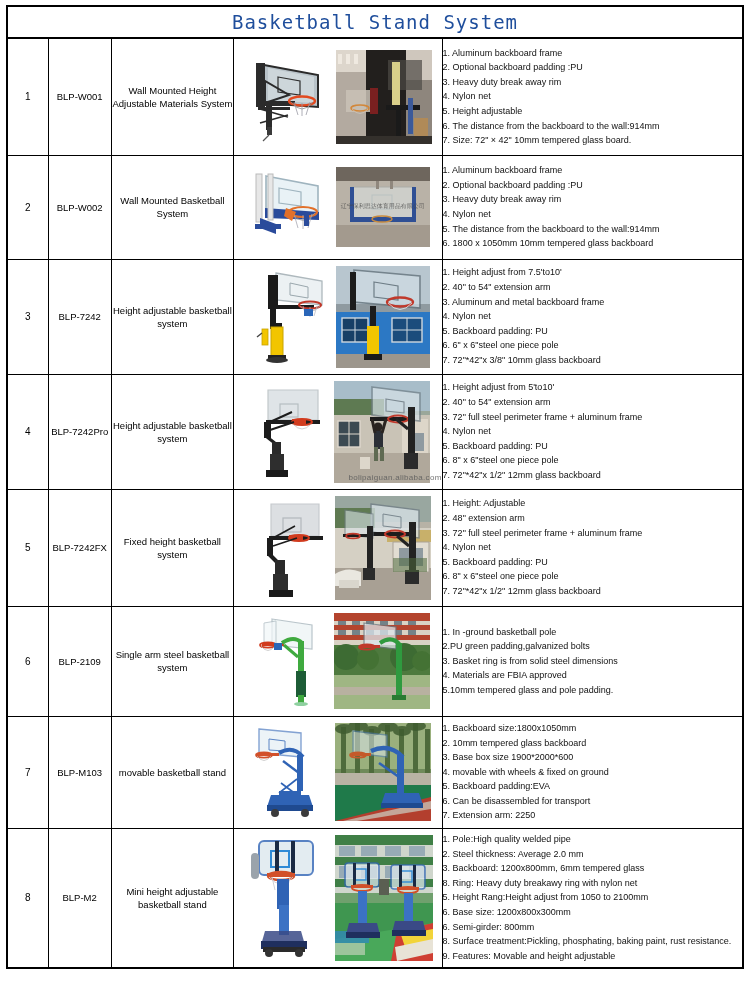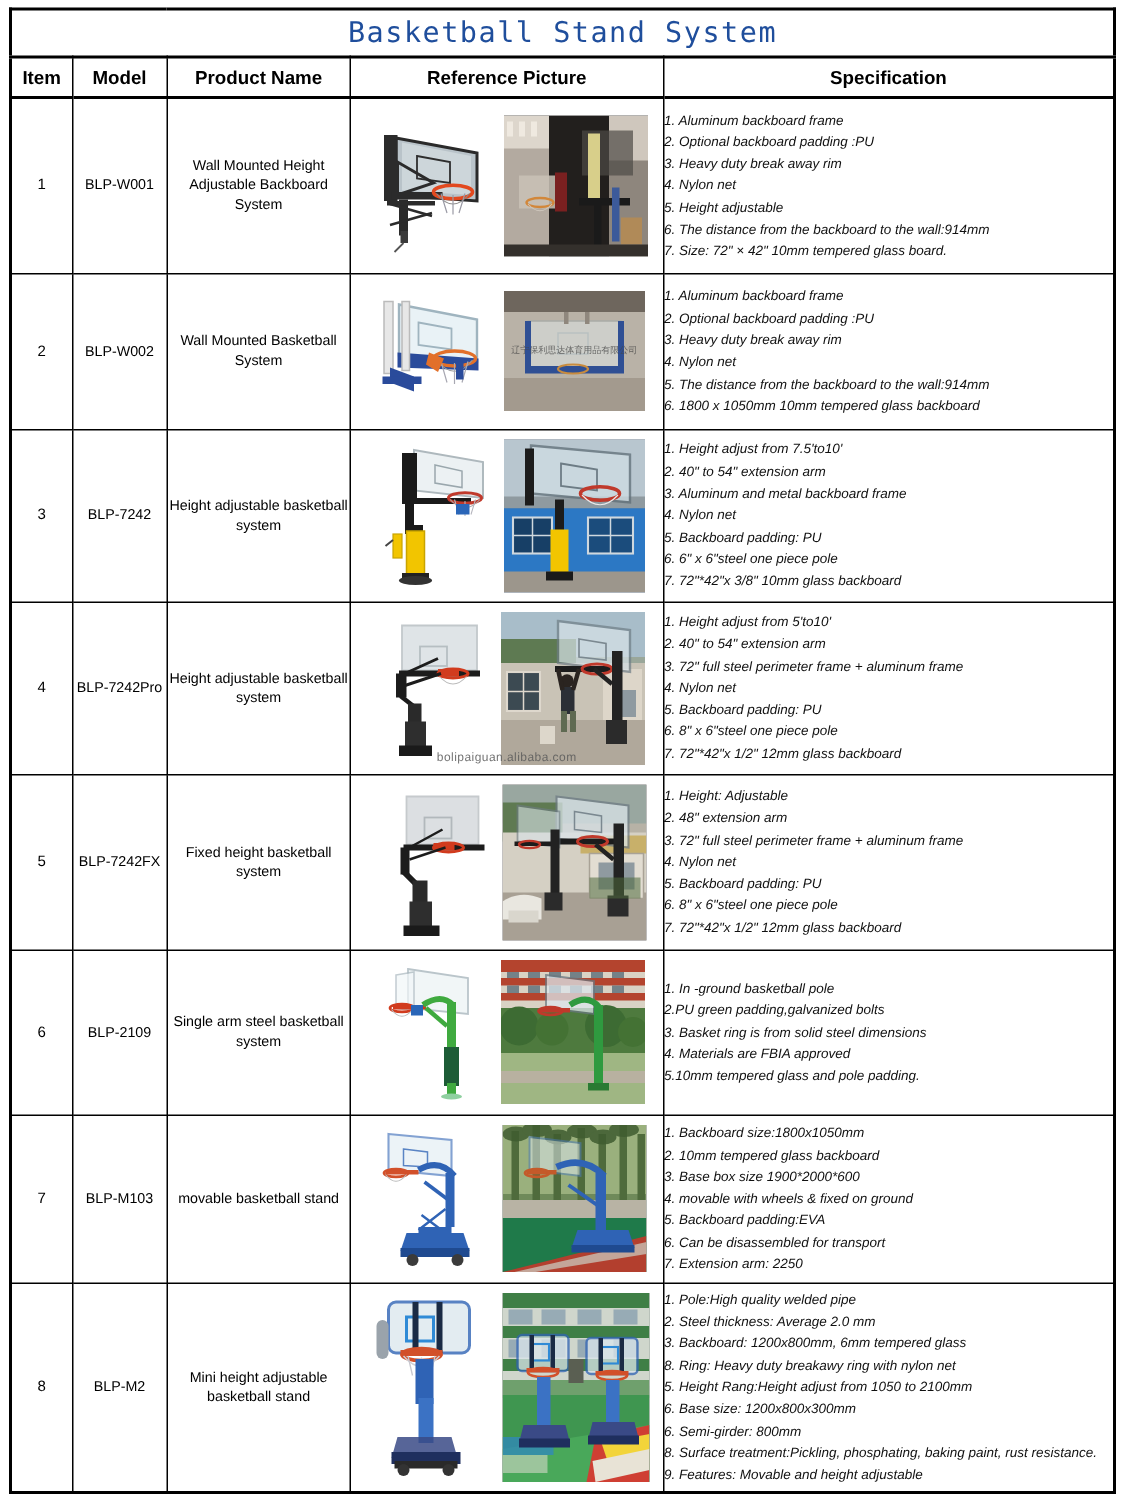--- a/index.html
+++ b/index.html
@@ -66,21 +66,20 @@
   .c-name  { width: 122px; text-align: center; font-size: 9.5px; line-height: 13px; padding: 0 5px; }
   .c-pic   { width: 208px; }
   .c-spec  { width: 300px; vertical-align: middle; padding: 4px 0 4px 8px; }
 
   .spec-list { list-style: none; margin: 0; padding: 0; }
   .spec-list li {
     font-size: 9px;
     line-height: 14.6px;
     white-space: nowrap;
     color: #111;
-    font-style: italic;
   }
 
   
   .pic-wrap {
     display: flex;
     align-items: center;
     justify-content: center;
     gap: 8px;
     padding: 5px 4px;
     box-sizing: border-box;
@@ -89,21 +88,21 @@
     position: relative;
     overflow: hidden;
     flex: none;
   }
   .ph.studio { background: #ffffff; }
   .ph.photo  { background: #8a8a8a; }
 
   .wm {
     position: absolute;
     left: 0; right: 0; bottom: 6px;
-    text-align: center;
+    text-align: right;
     font-size: 8px;
     color: rgba(90,90,90,.85);
     letter-spacing: .3px;
     white-space: nowrap;
     pointer-events: none;
   }
   .wm2 {
     position: absolute;
     left: 2px; right: 2px; top: 44%;
     text-align: center;
@@ -127,32 +126,25 @@
         <col style="width:300px">
   </colgroup>
 
   <tbody>
         <tr>
     <td class="title-cell" colspan="5">
       <span class="title-text">Basketball Stand System</span>
     </td>
   </tr>
 
-  <tr>
-    <td class="hdr">Item</td>
-    <td class="hdr">Model</td>
-    <td class="hdr">Product Name</td>
-    <td class="hdr">Reference Picture</td>
-    <td class="hdr">Specification</td>
-  </tr>
 
   <tr style="height:117px">
     <td class="c-item">1</td>
     <td class="c-model">BLP-W001</td>
-    <td class="c-name">Wall Mounted Height Adjustable Backboard System</td>
+    <td class="c-name">Wall Mounted Height Adjustable Materials System</td>
     <td class="c-pic">
       <div class="pic-wrap">
         <div class="ph studio" style="width:84px;height:92px">
           <svg width="84" height="92" viewBox="0 0 84 92">
             <rect width="84" height="92" fill="#fff"></rect>
             <g>
               <polygon points="20,14 74,24 74,56 20,52" fill="#b9c3c9" stroke="#2a2a2a" stroke-width="2"></polygon>
               <polygon points="24,17 70,26 70,52 24,49" fill="#cdd6da" stroke="none"></polygon>
               <polygon points="34,26 56,30 56,44 34,41" fill="none" stroke="#2e2e2e" stroke-width="1.2"></polygon>
               <rect x="12" y="12" width="9" height="44" fill="#2b2b2b"></rect>

